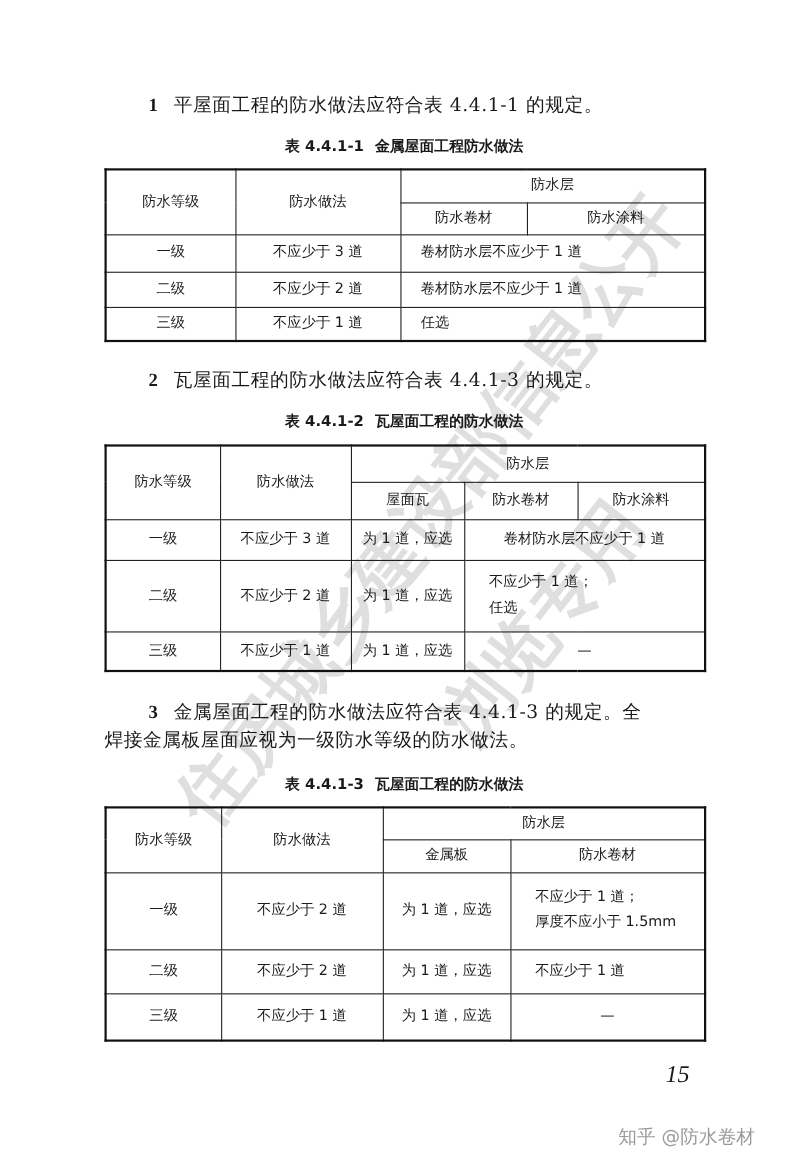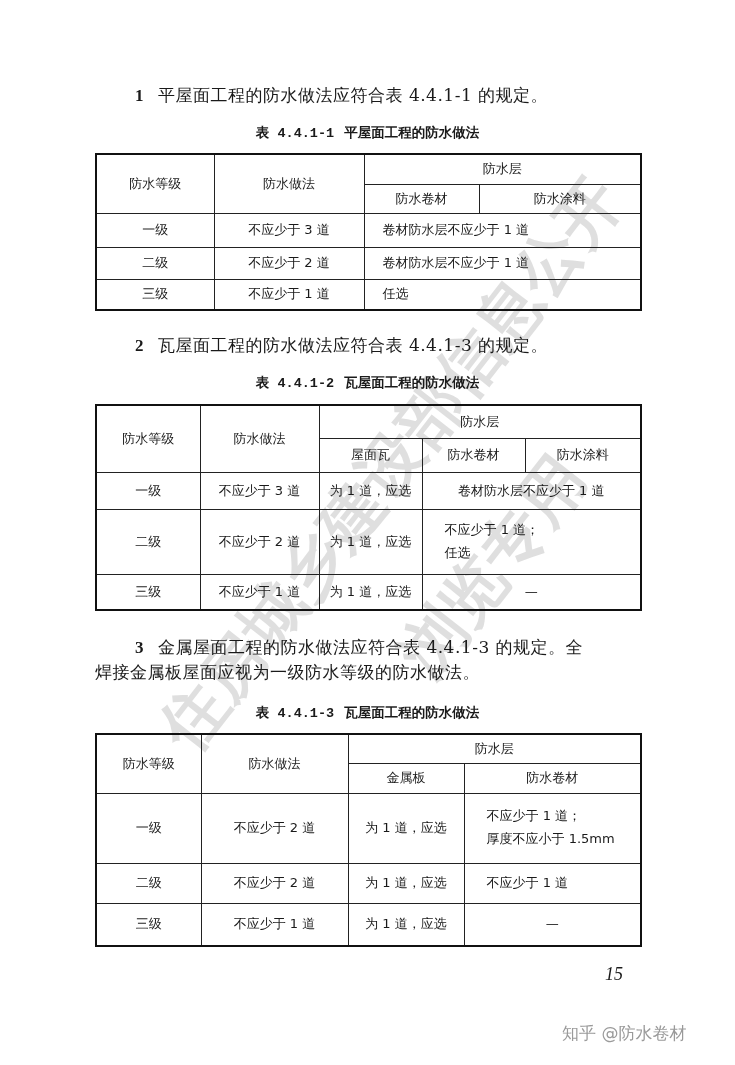--- a/index.html
+++ b/index.html
@@ -2,42 +2,42 @@
 <html><head>
 <meta charset="utf-8">
 <style>
   html, body { margin:0; padding:0; }
   body { width:735px; height:1065px; background:#ffffff; position:relative; overflow:hidden;
          font-family:"DejaVu Serif","Liberation Serif",serif; color:#1a1a1a; }
   .abs { position:absolute;text-align:center; }
   .para { font-size:17px; letter-spacing:0.5px; white-space:nowrap; }
   .para b { font-family:"Liberation Serif",serif; font-weight:bold; margin-right:14px; }
   .caption { font-size:13.5px; font-weight:bold; font-family:"DejaVu Sans","Liberation Sans",sans-serif; white-space:nowrap; text-align:center; }
-  .caption .num { margin-right:10px;font-family:Liberation Mono, monospace; }
+  .caption .num { margin-right:10px; }
   table.t { position:absolute; border-collapse:collapse; border:2px solid #111; table-layout:fixed;
             font-family:"DejaVu Sans","Liberation Sans",sans-serif; font-size:13px; }
   table.t td { border:1px solid #222; text-align:center; vertical-align:middle; padding:0; line-height:1.35; }
   table.t td.left { text-align:left; padding-left:18px; }
-  .pagenum { font-style:italic; font-size:18px; font-family:"Liberation Serif",serif; }
+  .pagenum { font-style:italic; font-size:22px; font-family:"Liberation Serif",serif; }
   .credit { font-size:17px; color:#9a9a9a; font-family:"DejaVu Sans",sans-serif; }
   .wm { position:absolute; color:rgba(140,140,140,0.28); font-size:64px; font-family:"DejaVu Sans",sans-serif;
         white-space:nowrap; transform-origin:left top; pointer-events:none; font-weight:bold; }
 </style>
 </head>
 <body>
 
 <div class="wm" style="left:140px; top:715px; transform:rotate(-52deg);">住房城乡建设部信息公开</div>
 <div class="wm" style="left:380px; top:640px; transform:rotate(-52deg);">浏览专用</div>
 
 <div class="abs para" style="left:135px; top:84px;">
   <b>1</b><span>平屋面工程的防水做法应符合表 4.4.1-1 的规定。</span>
 </div>
 
 <div class="abs caption" style="left:95px; width:545px; top:124px;">
-  <span class="num">表 4.4.1-1</span><span>平屋面工程的防水做法</span>
+  <span class="num">表 4.4.1-1</span><span>金属屋面工程防水做法</span>
 </div>
 
 <table class="t" style="left:95px; top:153px; width:545px;">
   <colgroup>
       <col style="width:118px">
       <col style="width:150px">
       <col style="width:115px">
       <col style="width:162px">
     </colgroup>
   <tbody>

